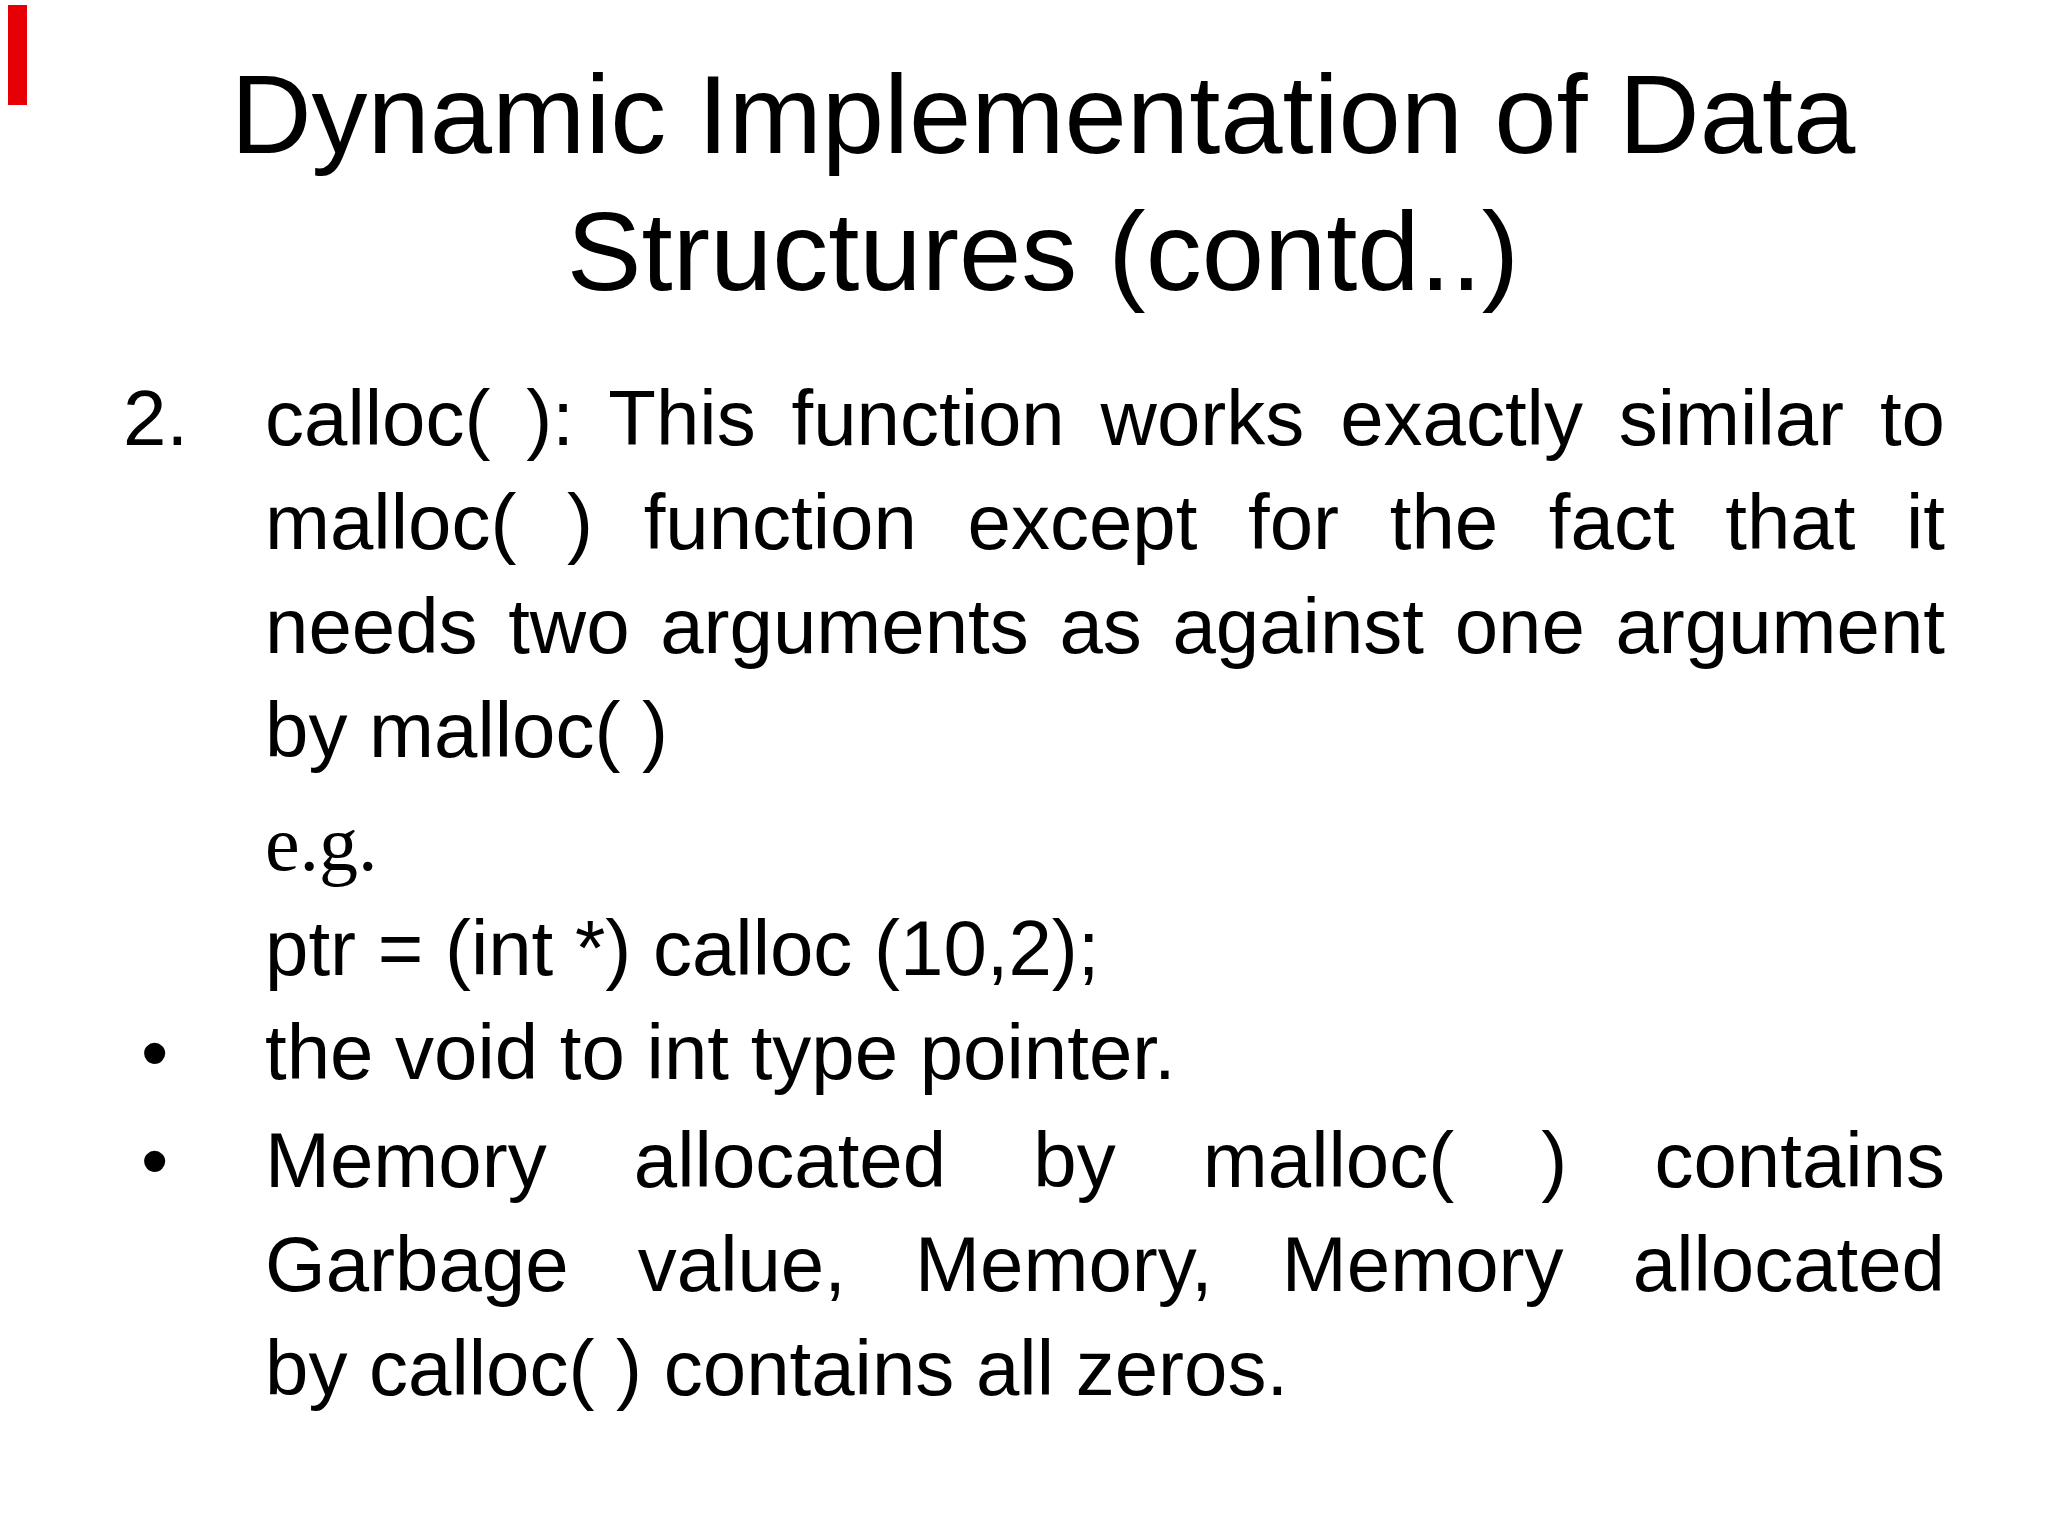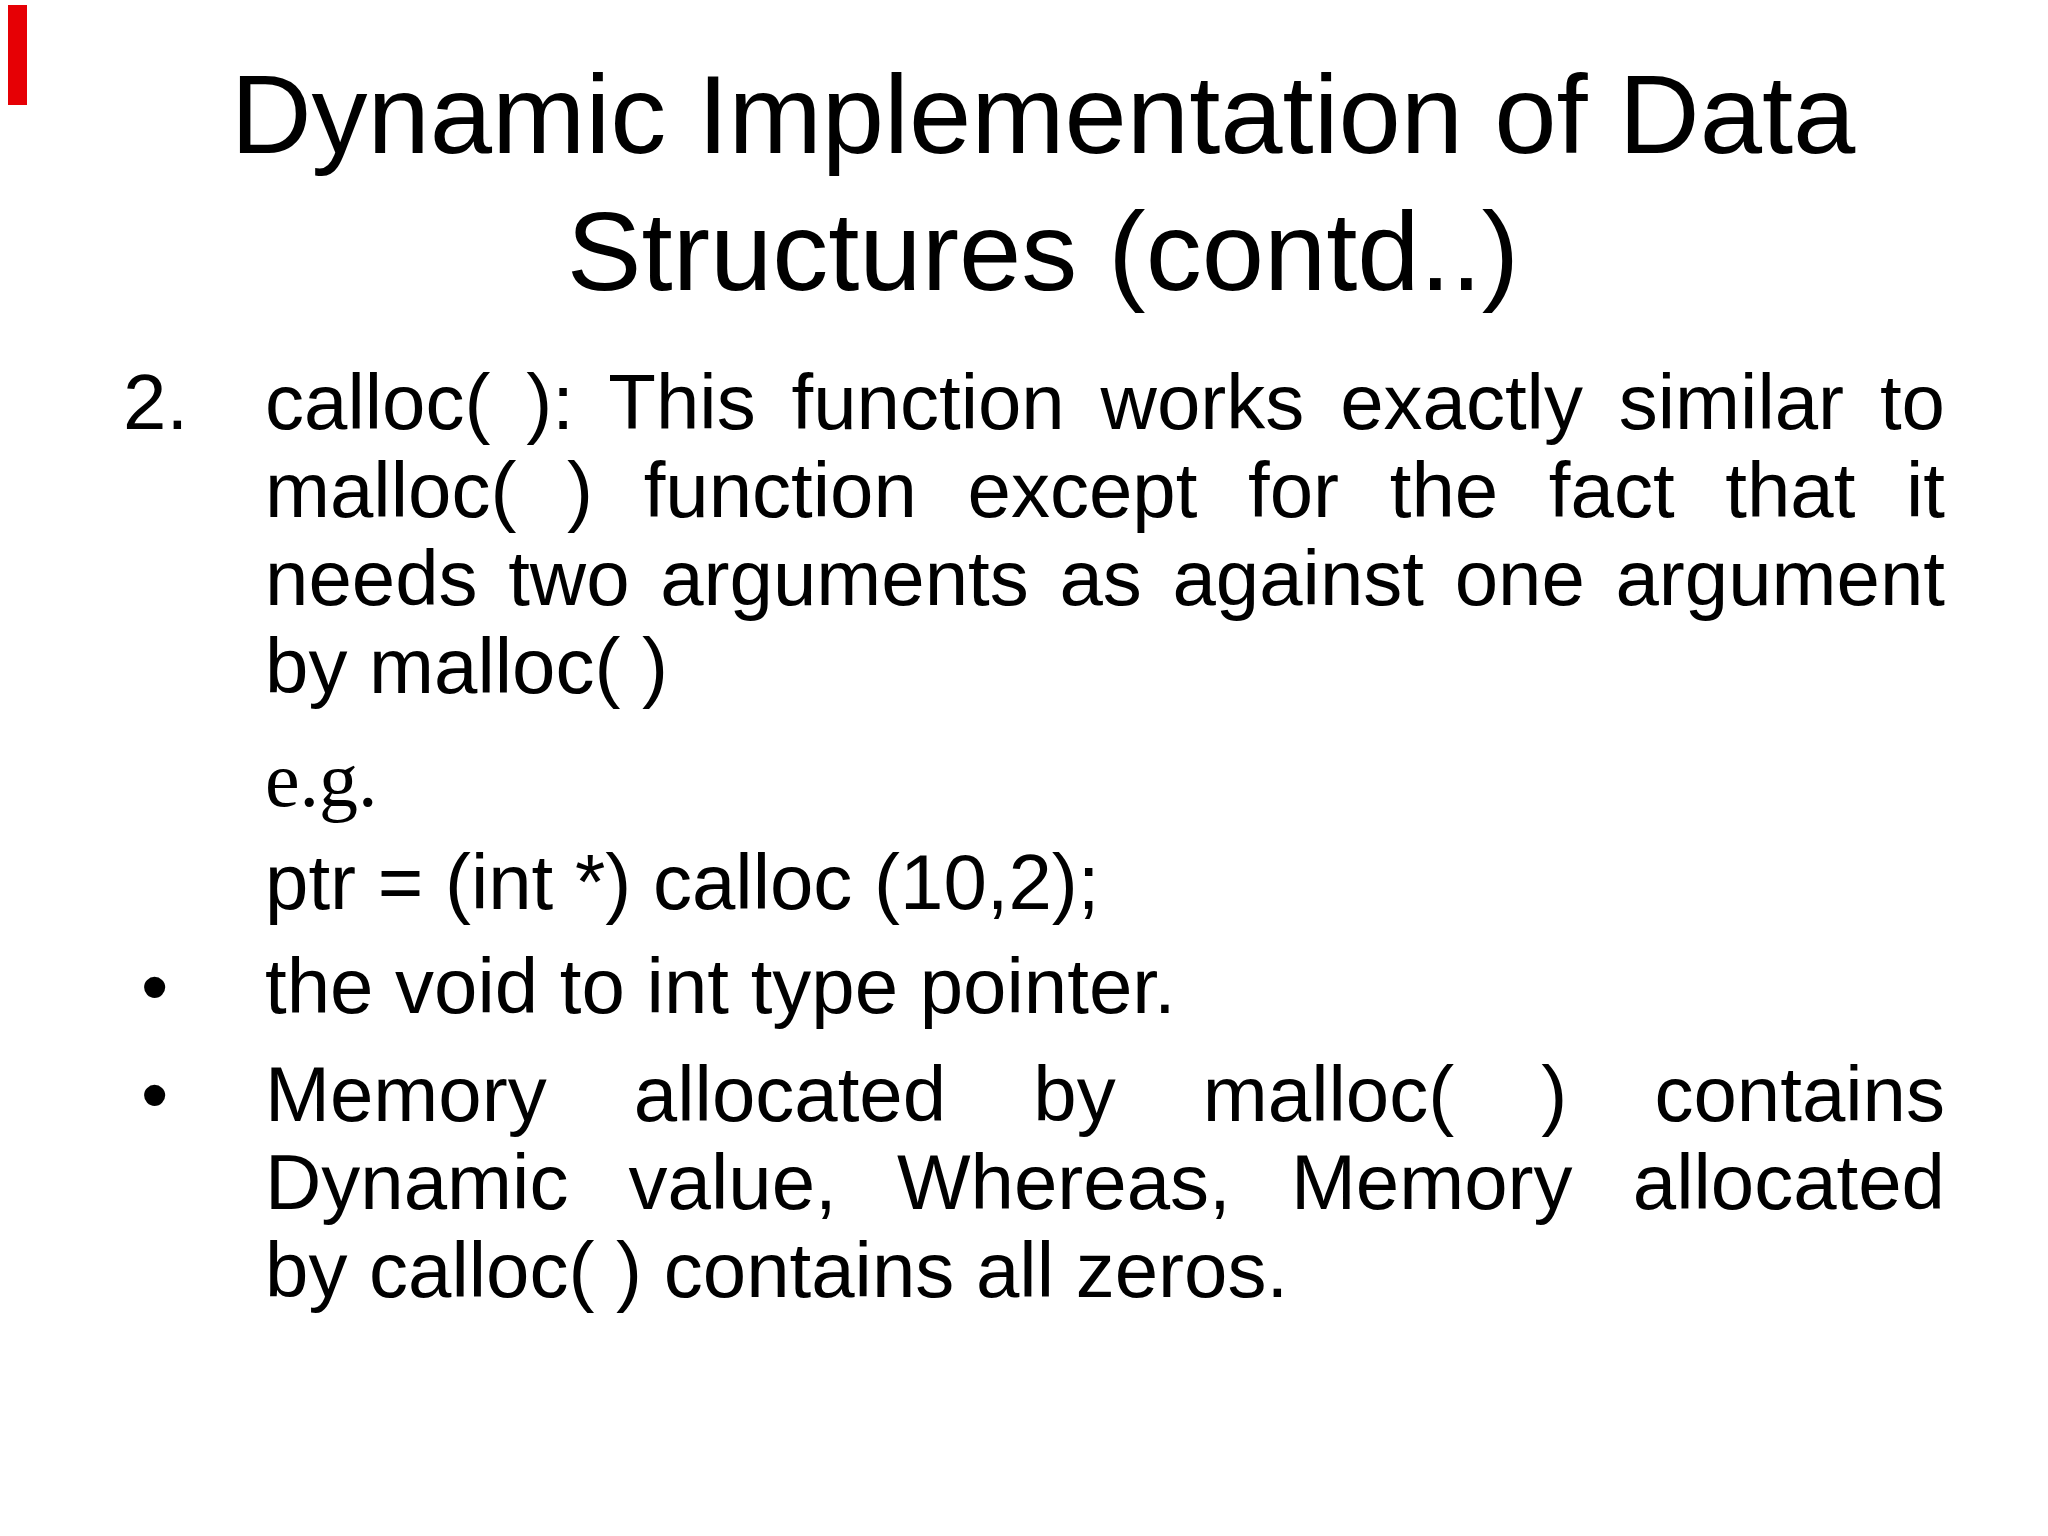--- a/index.html
+++ b/index.html
@@ -40,21 +40,21 @@
     font-size: 78px;
     line-height: 88px;
   }
   .para { position: relative; }
   .marker {
     position: absolute;
     top: 0;
   }
   .marker.num { left: -142px; }
   .marker.bul { left: -124px; }
-  .line { text-align: left; }
+  .line { text-align: left; margin-top: 16px; }
   .line.j { text-align: justify; text-align-last: justify; }
   .mt26 { margin-top: 26px; font-family: Liberation Serif, serif; }
   .mt6  { margin-top: 6px; }
   .mt14 { margin-top: 14px; }
   .mt16 { margin-top: 16px; }
   .mt20 { margin-top: 20px; }
 </style>
 </head>
 <body>
 
@@ -87,18 +87,18 @@
     </div>
 
     <div class="para mt16">
       <span class="marker bul">•</span>
       <div class="line">the void to int type pointer.</div>
     </div>
 
     <div class="para mt20">
       <span class="marker bul">•</span>
       <div class="line j">Memory allocated by malloc( ) contains</div>
-      <div class="line j">Dynamic value, Whereas, Memory allocated</div>
+      <div class="line j">Garbage value, Memory, Memory allocated</div>
       <div class="line">by calloc( ) contains all zeros.</div>
     </div>
 
   </div>
 </div>
 
 </body></html>

